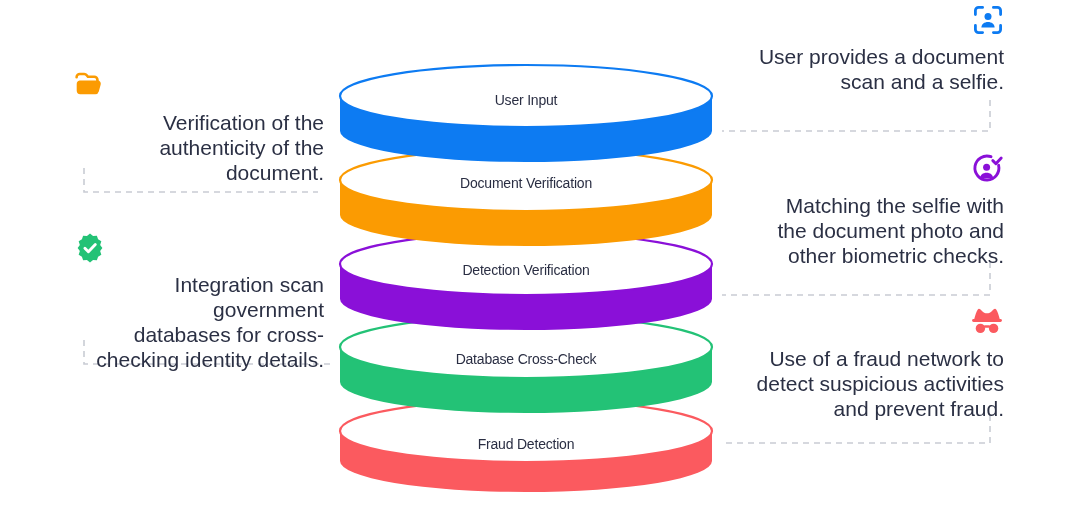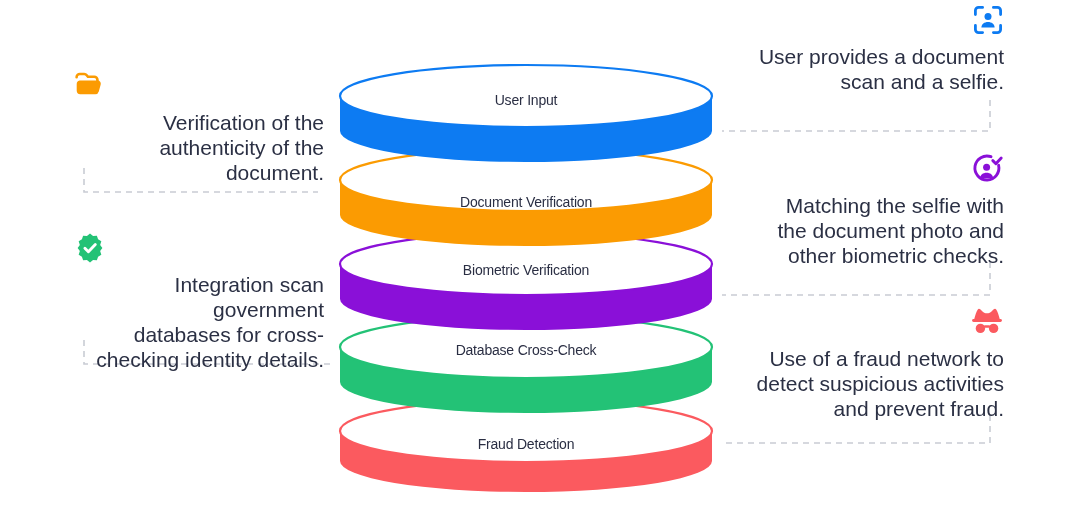--- a/index.html
+++ b/index.html
@@ -105,23 +105,23 @@
 
       <path d="M 990 262 L 990 295 L 722 295"></path>
 
       <path d="M 84 340 L 84 364 L 330 364"></path>
 
       <path d="M 990 415 L 990 443 L 722 443"></path>
     </g>
   </svg>
 
   <div class="disc-label" style="left:336px; top:93px;">User Input</div>
-  <div class="disc-label" style="left:336px; top:195px;">Document Verification</div>
-  <div class="disc-label" style="left:336px; top:263px;">Biometric Verification</div>
-  <div class="disc-label" style="left:336px; top:343px;">Database Cross-Check</div>
+  <div class="disc-label" style="left:336px; top:176px;">Document Verification</div>
+  <div class="disc-label" style="left:336px; top:263px;">Detection Verification</div>
+  <div class="disc-label" style="left:336px; top:352px;">Database Cross-Check</div>
   <div class="disc-label" style="left:336px; top:437px;">Fraud Detection</div>
 
   <div class="note left" style="left:74px; top:70px; width:250px;">
     <span class="icon">
       <svg width="30" height="28" viewBox="0 0 30 28">
         <path d="M2.6 7.2a3.2 3.2 0 0 1 3.2-3.2h4.4c1 0 1.9.45 2.5 1.22l1.25 1.6h6.3a3.2 3.2 0 0 1 3.2 3.2v1.1" fill="none" stroke="#fb9b02" stroke-width="2.6" stroke-linecap="round" stroke-linejoin="round"></path>
         <path d="M5.6 10.6h18.2a3 3 0 0 1 2.9 3.78l-1.9 7.1a3.6 3.6 0 0 1-3.48 2.67H6.3a3.6 3.6 0 0 1-3.6-3.6v-6.35a3.6 3.6 0 0 1 2.9-3.6z" fill="#fb9b02"></path>
       </svg>
     </span>
     <div class="note-text">Verification of the

